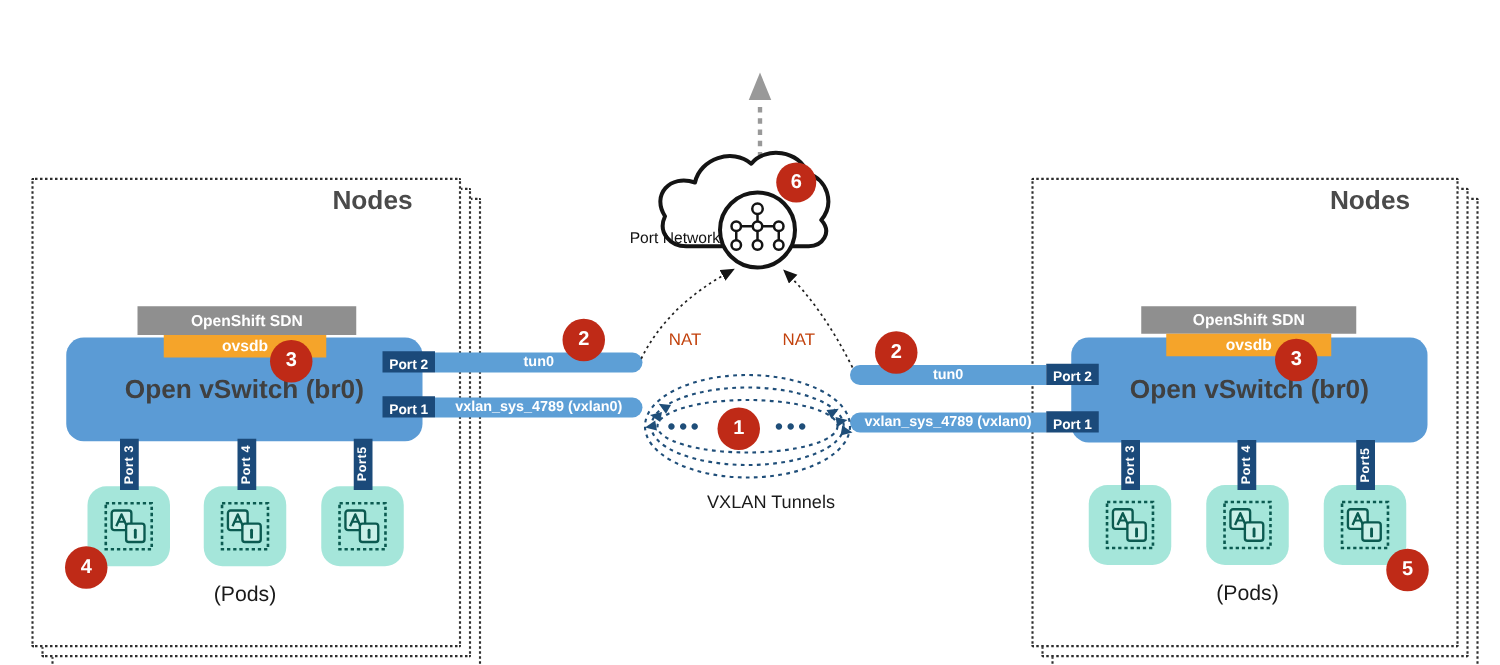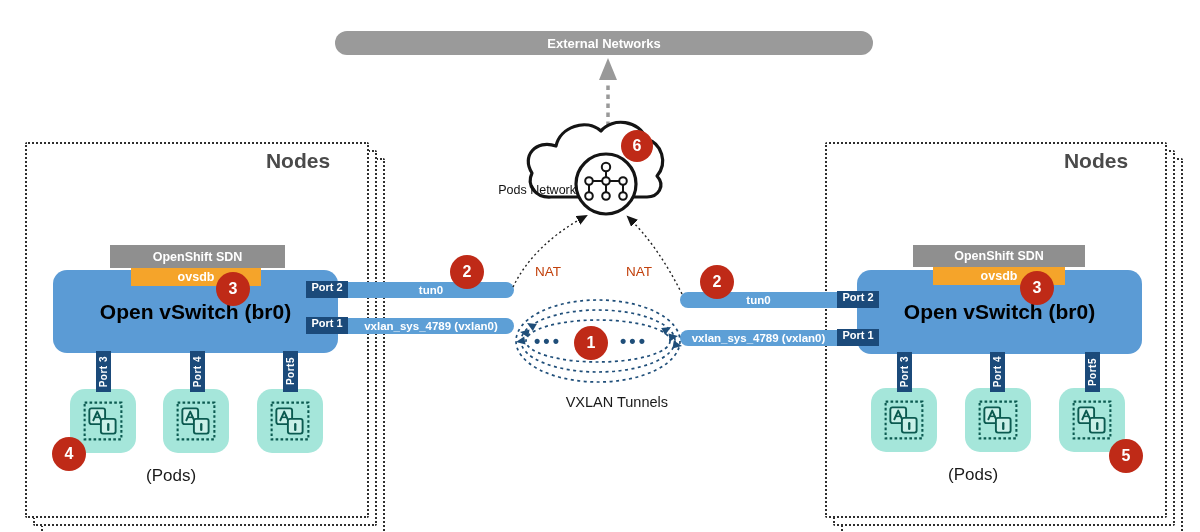--- a/index.html
+++ b/index.html
@@ -4,44 +4,41 @@
 <style>
   html,body{margin:0;padding:0;background:#fff;}
   body{font-family:"Liberation Sans","DejaVu Sans",sans-serif;}
   .canvas{position:relative;width:1200px;height:532px;background:#fff;overflow:hidden;}
   .node-rect{position:absolute;border:2px dotted #2e2e2e;background:#fff;border-radius:2px;}
   .node-title{position:absolute;font-size:21px;font-weight:bold;color:#4a4a4a;text-align:center;z-index:6;}
   .gray-pill{position:absolute;background:#9a9a9a;border-radius:12px;color:#fff;font-weight:bold;font-size:13px;display:flex;align-items:center;justify-content:center;z-index:4;}
   .sdn-bar{position:absolute;background:#8f8f8f;color:#fff;font-weight:bold;font-size:12.5px;display:flex;align-items:center;justify-content:center;z-index:3;}
   .ovsdb-bar{position:absolute;background:#f5a42a;color:#fff;font-weight:bold;font-size:12.5px;display:flex;align-items:center;justify-content:center;z-index:4;}
   .switch-box{position:absolute;background:#5b9bd5;border-radius:14px;display:flex;align-items:center;justify-content:center;z-index:3;}
-  .switch-label{color:#000000;font-weight:bold;font-size:21px;}
-  .port-tab{position:absolute;background:#1b4a7a;color:#fff;font-weight:bold;font-size:11px;display:flex;align-items:flex-start;justify-content:center;z-index:5;}
+  .switch-label{color:#404040;font-weight:bold;font-size:21px;}
+  .port-tab{position:absolute;background:#1b4a7a;color:#fff;font-weight:bold;font-size:11px;display:flex;align-items:flex-end;justify-content:center;z-index:5;}
   .hbar{position:absolute;background:#5d9fd6;color:#fff;font-weight:bold;font-size:11.5px;display:flex;align-items:center;justify-content:center;z-index:4;white-space:nowrap;}
   .bar-round-r{border-radius:0 8px 8px 0;}
   .bar-round-l{border-radius:8px 0 0 8px;}
   .vtab{position:absolute;background:#1b4a7a;display:flex;align-items:center;justify-content:center;z-index:4;}
   .vtab span{writing-mode:vertical-rl;transform:rotate(180deg);font-size:10px;font-weight:bold;color:#fff;letter-spacing:.5px;}
   .pod{position:absolute;background:#a5e6da;border-radius:15px;display:flex;align-items:center;justify-content:center;z-index:3;}
   .badge{position:absolute;background:#bf2a17;border-radius:50%;color:#fff;font-weight:bold;font-size:16px;display:flex;align-items:center;justify-content:center;z-index:8;}
-  .pods-label{position:absolute;font-size:17px;color:#1a1a1a;z-index:6;}
+  .pods-label{position:absolute;font-size:17px;color:#1a1a1a;text-align:center;z-index:6;}
   .nat-label{position:absolute;font-size:13.5px;color:#c2410c;z-index:6;}
   .dots{position:absolute;font-size:18px;font-weight:bold;color:#1f4e79;letter-spacing:3px;text-align:center;z-index:6;}
   .tunnel-label{position:absolute;font-size:14.5px;color:#1a1a1a;text-align:center;z-index:6;}
   .cloud-label{position:absolute;font-size:12.5px;color:#111;text-align:right;z-index:6;}
   svg.overlay{position:absolute;left:0;top:0;z-index:5;pointer-events:none;}
 </style>
 </head>
 <body>
 
 <div class="canvas">
 
-  <div class="gray-pill" style="left:335px;top:31px;width:538px;height:24px;">
-    <span>External Networks</span>
-  </div>
 
   <div class="node-rect" style="left:41px;top:158px;width:340px;height:372px;z-index:1;"></div>
   <div class="node-rect" style="left:33px;top:150px;width:340px;height:372px;z-index:1;"></div>
   <div class="node-rect" style="left:25px;top:142px;width:340px;height:372px;z-index:2;"></div>
   <div class="node-title" style="left:240px;top:149px;width:116px;">Nodes</div>
 
   <div class="node-rect" style="left:841px;top:158px;width:338px;height:372px;z-index:1;"></div>
   <div class="node-rect" style="left:833px;top:150px;width:338px;height:372px;z-index:1;"></div>
   <div class="node-rect" style="left:825px;top:142px;width:338px;height:372px;z-index:2;"></div>
   <div class="node-title" style="left:1038px;top:149px;width:116px;">Nodes</div>
@@ -215,21 +212,21 @@
     <g fill="#1f4e79">
       <polygon points="527,323 536,319 536,327" transform="rotate(30 527 323)"></polygon>
       <polygon points="520,332 529,328 529,336" transform="rotate(10 520 332)"></polygon>
       <polygon points="516,342 525,338 525,346" transform="rotate(-10 516 342)"></polygon>
       <polygon points="671,327 662,323 662,331" transform="rotate(-30 671 327)"></polygon>
       <polygon points="678,336 669,332 669,340" transform="rotate(-10 678 336)"></polygon>
       <polygon points="682,346 673,342 673,350" transform="rotate(10 682 346)"></polygon>
     </g>
   </svg>
 
-  <div class="cloud-label" style="left:478px;top:183px;width:98px;">Pods Network</div>
+  <div class="cloud-label" style="left:478px;top:183px;width:98px;">Port Network</div>
   <div class="nat-label" style="left:535px;top:264px;width:44px;">NAT</div>
   <div class="nat-label" style="left:626px;top:264px;width:44px;">NAT</div>
   <div class="dots" style="left:530px;top:331px;width:36px;">•••</div>
   <div class="dots" style="left:616px;top:331px;width:36px;">•••</div>
   <div class="tunnel-label" style="left:518px;top:394px;width:150px;text-align:right;">VXLAN Tunnels</div>
 
   <div class="badge" style="left:216px;top:272px;width:34px;height:34px;">3</div>
   <div class="badge" style="left:450px;top:255px;width:34px;height:34px;">2</div>
   <div class="badge" style="left:52px;top:437px;width:34px;height:34px;">4</div>
   <div class="badge" style="left:574px;top:326px;width:34px;height:34px;">1</div>

